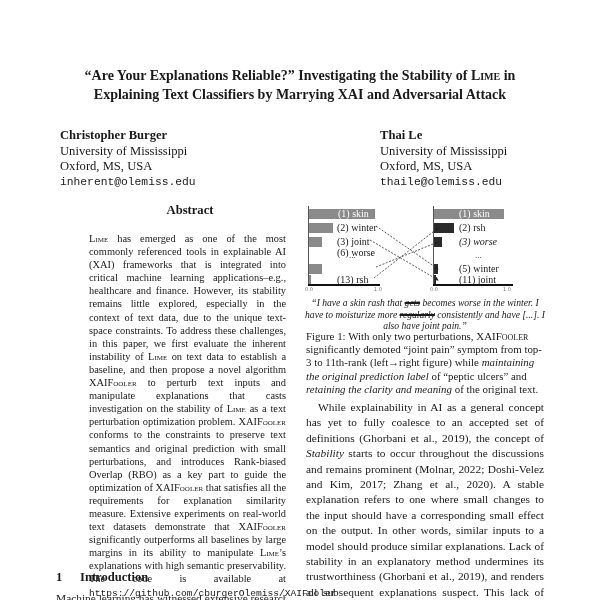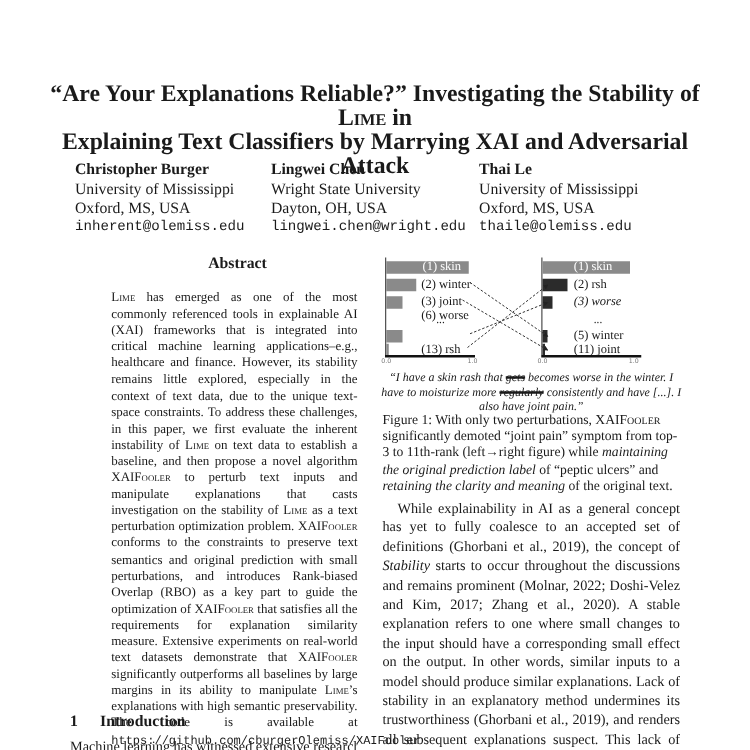--- a/index.html
+++ b/index.html
@@ -1,21 +1,21 @@
 <!DOCTYPE html>
 <html><head>
 <meta charset="utf-8">
 <style>
   * { margin: 0; padding: 0; box-sizing: border-box; }
   html, body { width: 600px; height: 600px; background: #ffffff; overflow: hidden; }
   body { position: relative; font-family: "Liberation Serif", "DejaVu Serif", serif; color: #1a1a1a; }
 
   .title {
     position: absolute; left: 40px; top: 66px; width: 520px;
-    text-align: center; font-weight: bold; font-size: 19px; line-height: 19px;
+    text-align: center; font-weight: bold; font-size: 14px; line-height: 19px;
   }
   .sc { font-variant: small-caps; }
 
   .authors { position: absolute; top: 128px; left: 60px; width: 480px; display: flex; justify-content: space-between; }
   .author { text-align: left; font-size: 12.6px; line-height: 15.5px; }
   .author .name { font-weight: bold; }
   .author .email { font-family: "Liberation Mono", "DejaVu Sans Mono", monospace; font-size: 11.3px; }
   .author.a1 { width: 160px; margin-left: 0px; }
   .author.a2 { width: 170px; }
   .author.a3 { width: 160px; }
@@ -77,26 +77,20 @@
   <div>Explaining Text Classifiers by Marrying XAI and Adversarial Attack</div>
 </div>
 
 <div class="authors">
   <div class="author a1">
     <div class="name">Christopher Burger</div>
     <div>University of Mississippi</div>
     <div>Oxford, MS, USA</div>
     <div class="email">inherent@olemiss.edu</div>
   </div>
-  <div class="author a2">
-    <div class="name">Lingwei Chen</div>
-    <div>Wright State University</div>
-    <div>Dayton, OH, USA</div>
-    <div class="email">lingwei.chen@wright.edu</div>
-  </div>
   <div class="author a3">
     <div class="name">Thai Le</div>
     <div>University of Mississippi</div>
     <div>Oxford, MS, USA</div>
     <div class="email">thaile@olemiss.edu</div>
   </div>
 </div>
 
 <div class="abstract-heading">Abstract</div>
 <div class="abstract-body"><span class="sc">Lime</span><span> has emerged as one of the most commonly referenced tools in explainable AI (XAI) frameworks that is integrated into critical machine learning applications–e.g., healthcare and finance. However, its stability remains little explored, especially in the context of text data, due to the unique text-space constraints. To address these challenges, in this paper, we first evaluate the inherent instability of </span><span class="sc">Lime</span><span> on text data to establish a baseline, and then propose a novel algorithm XAI</span><span class="sc">Fooler</span><span> to perturb text inputs and manipulate explanations that casts investigation on the stability of </span><span class="sc">Lime</span><span> as a text perturbation optimization problem. XAI</span><span class="sc">Fooler</span><span> conforms to the constraints to preserve text semantics and original prediction with small perturbations, and introduces Rank-biased Overlap (RBO) as a key part to guide the optimization of XAI</span><span class="sc">Fooler</span><span> that satisfies all the requirements for explanation similarity measure. Extensive experiments on real-world text datasets demonstrate that XAI</span><span class="sc">Fooler</span><span> significantly outperforms all baselines by large margins in its ability to manipulate </span><span class="sc">Lime</span><span>’s explanations with high semantic preservability. The code is available at </span><span class="mono">https://github.com/cburgerOlemiss/XAIFooler</span></div>

